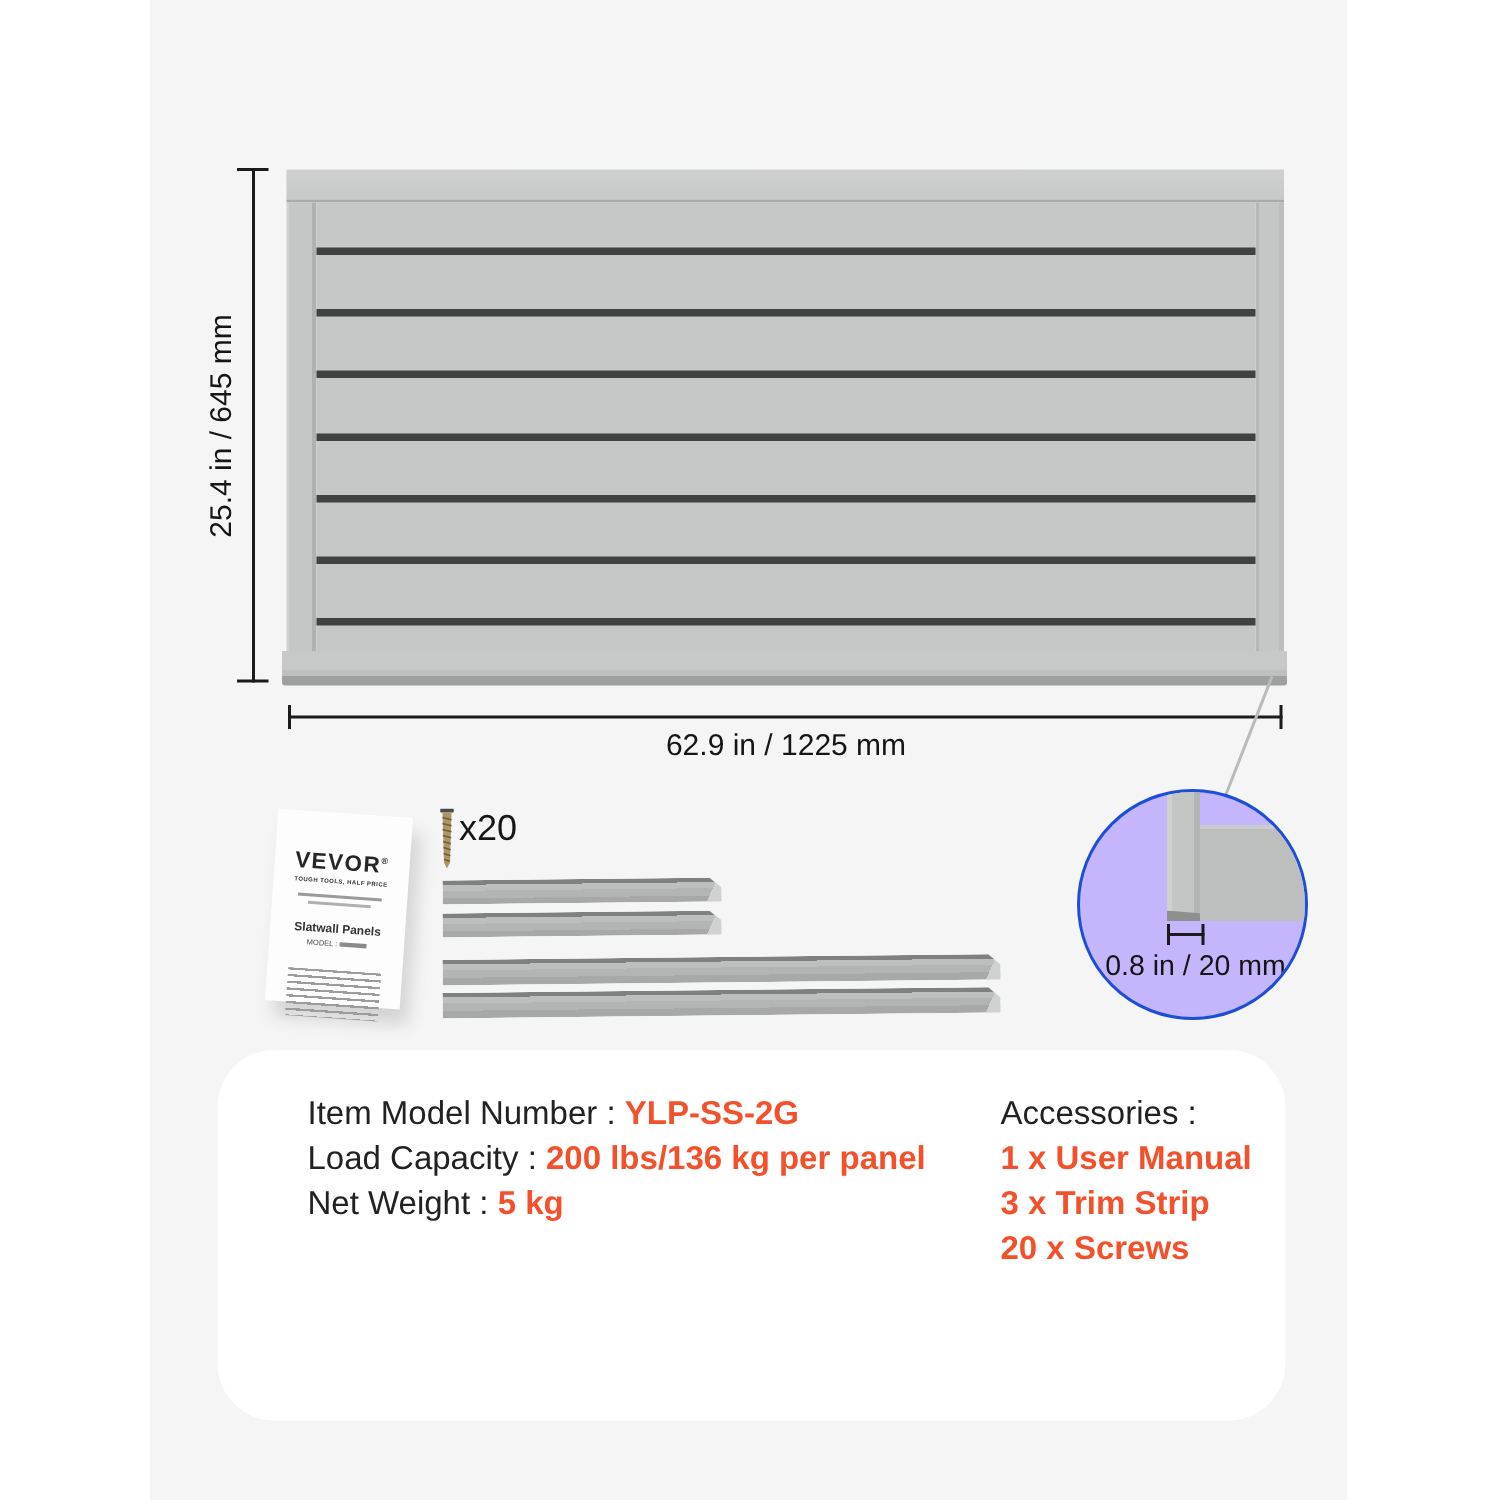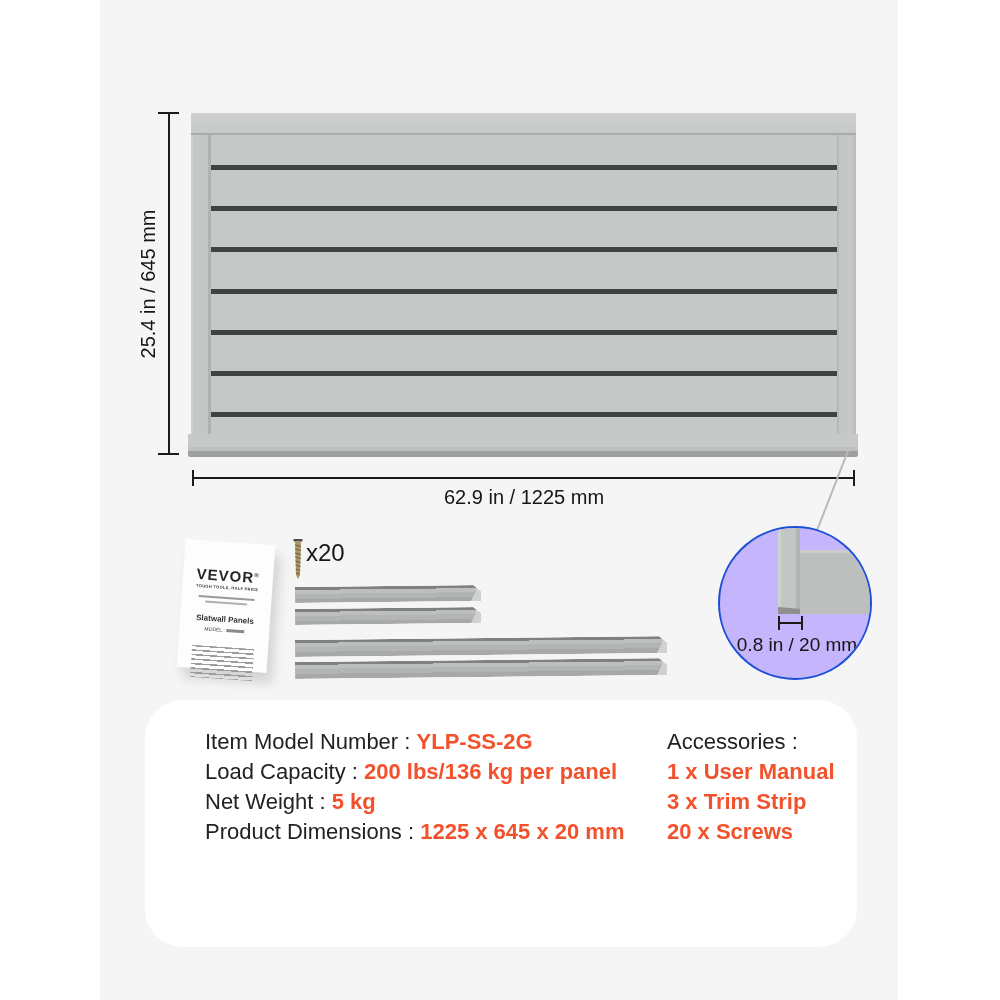--- a/index.html
+++ b/index.html
@@ -163,21 +163,20 @@
 <div class="abs strip strip-s1"></div>
 <div class="abs strip strip-s2"></div>
 <div class="abs strip strip-l1"></div>
 <div class="abs strip strip-l2"></div>
 
 <div class="abs spec-card">
   <div class="spec-col-left">
     <div class="spec-row"><span>Item Model Number : </span><span class="spec-value">YLP-SS-2G</span></div>
     <div class="spec-row"><span>Load Capacity : </span><span class="spec-value">200 lbs/136 kg per panel</span></div>
     <div class="spec-row"><span>Net Weight : </span><span class="spec-value">5 kg</span></div>
-    <div class="spec-row"><span>Product Dimensions : </span><span class="spec-value">1225 x 645 x 20 mm</span></div>
   </div>
   <div class="spec-col-right">
     <div class="spec-row">Accessories :</div>
     <div class="spec-row acc-item">1 x User Manual</div>
     <div class="spec-row acc-item">3 x Trim Strip</div>
     <div class="spec-row acc-item">20 x Screws</div>
   </div>
 </div>
 
 </body></html>

